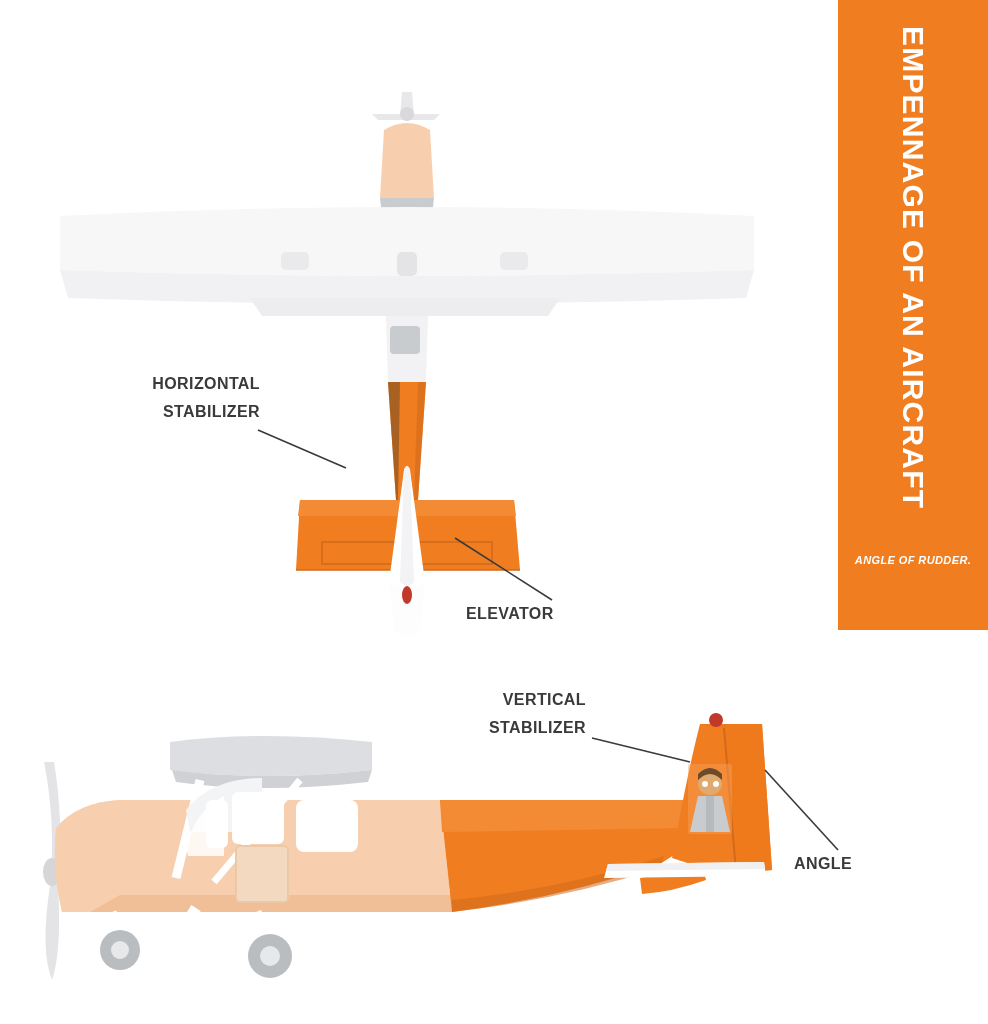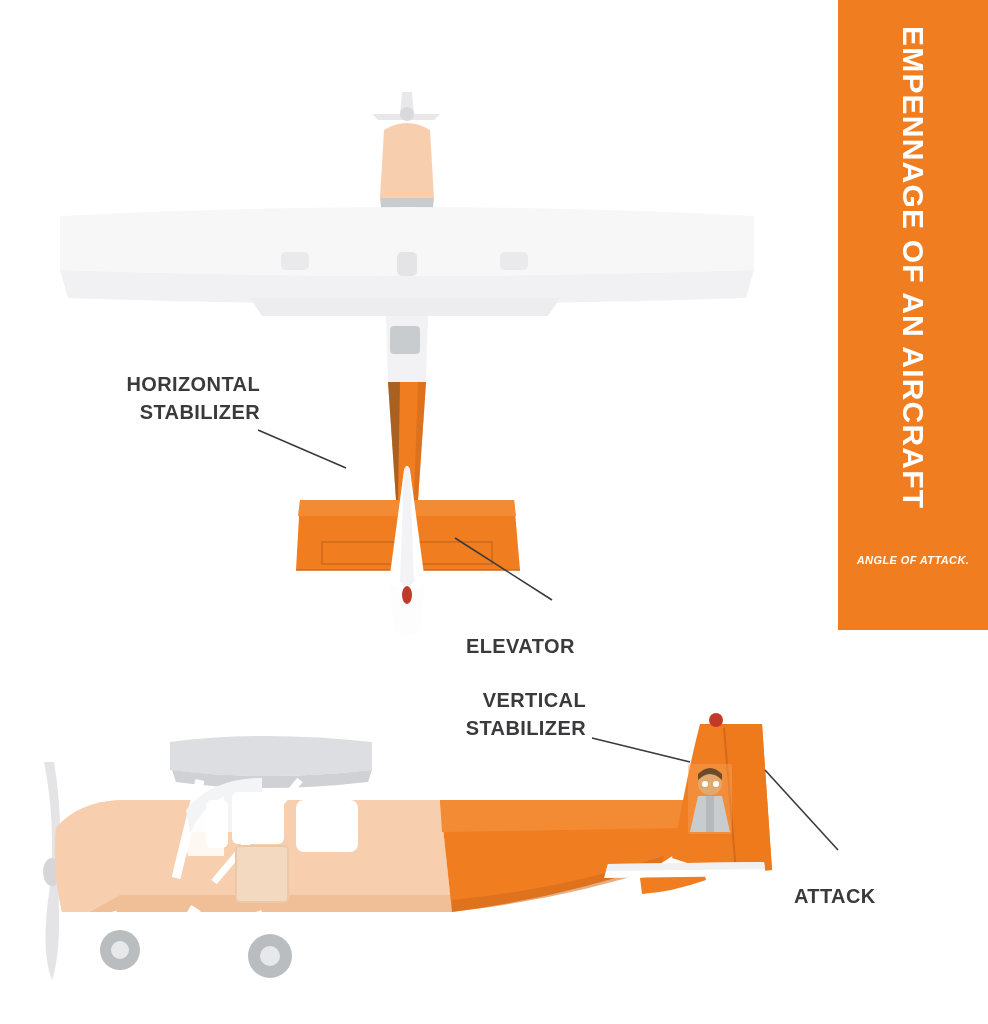--- a/index.html
+++ b/index.html
@@ -57,27 +57,27 @@
     font-weight: bold;
     font-style: italic;
     letter-spacing: 0.4px;
   }
 
   
   .label {
     position: absolute;
     color: #3A3A3C;
     font-weight: bold;
-    font-size: 20px;
+    font-size: 16px;
     line-height: 28px;
     letter-spacing: 0.4px;
     white-space: pre-line;
   }
   .label.right { text-align: right; }
-  .label.left  { text-align: left; margin-top: 32px; }
+  .label.left  { text-align: left; }
 
   
   svg.overlay {
     position: absolute;
     left: 0; top: 0;
     width: 988px;
     height: 1024px;
     pointer-events: none;
   }
 
@@ -88,21 +88,21 @@
   #top-view { left: 0; top: 30px; width: 838px; height: 620px; }
   #side-view { left: 0; top: 650px; width: 988px; height: 374px; }
 </style>
 </head>
 <body>
 
 <div class="banner">
   <div class="banner-title">EMPENNAGE OF AN AIRCRAFT</div>
 </div>
 <div class="banner-logo-wrap">
-  <span>ANGLE OF ATTACK.</span>
+  <span>ANGLE OF RUDDER.</span>
 </div>
 
 <div class="art" id="top-view">
   <svg width="838" height="620" viewBox="0 0 838 620" xmlns="http://www.w3.org/2000/svg">
 
     <g>
       <path d="M372 84 L440 84 L434 90 L378 90 Z" fill="#E8E8EA"></path>
       <path d="M402 62 L412 62 L414 86 L400 86 Z" fill="#E8E8EA"></path>
       <circle cx="407" cy="84" r="7" fill="#D9D9DB"></circle>
     </g>
@@ -214,13 +214,13 @@
 </svg>
 
 <div class="label right" style="left:60px; top:370px; width:200px;">HORIZONTAL
 STABILIZER</div>
 
 <div class="label left" style="left:466px; top:600px; width:220px;">ELEVATOR</div>
 
 <div class="label right" style="left:380px; top:686px; width:206px;">VERTICAL
 STABILIZER</div>
 
-<div class="label left" style="left:794px; top:850px; width:180px;">ATTACK</div>
+<div class="label left" style="left:794px; top:850px; width:180px;">ANGLE</div>
 
 </body></html>

